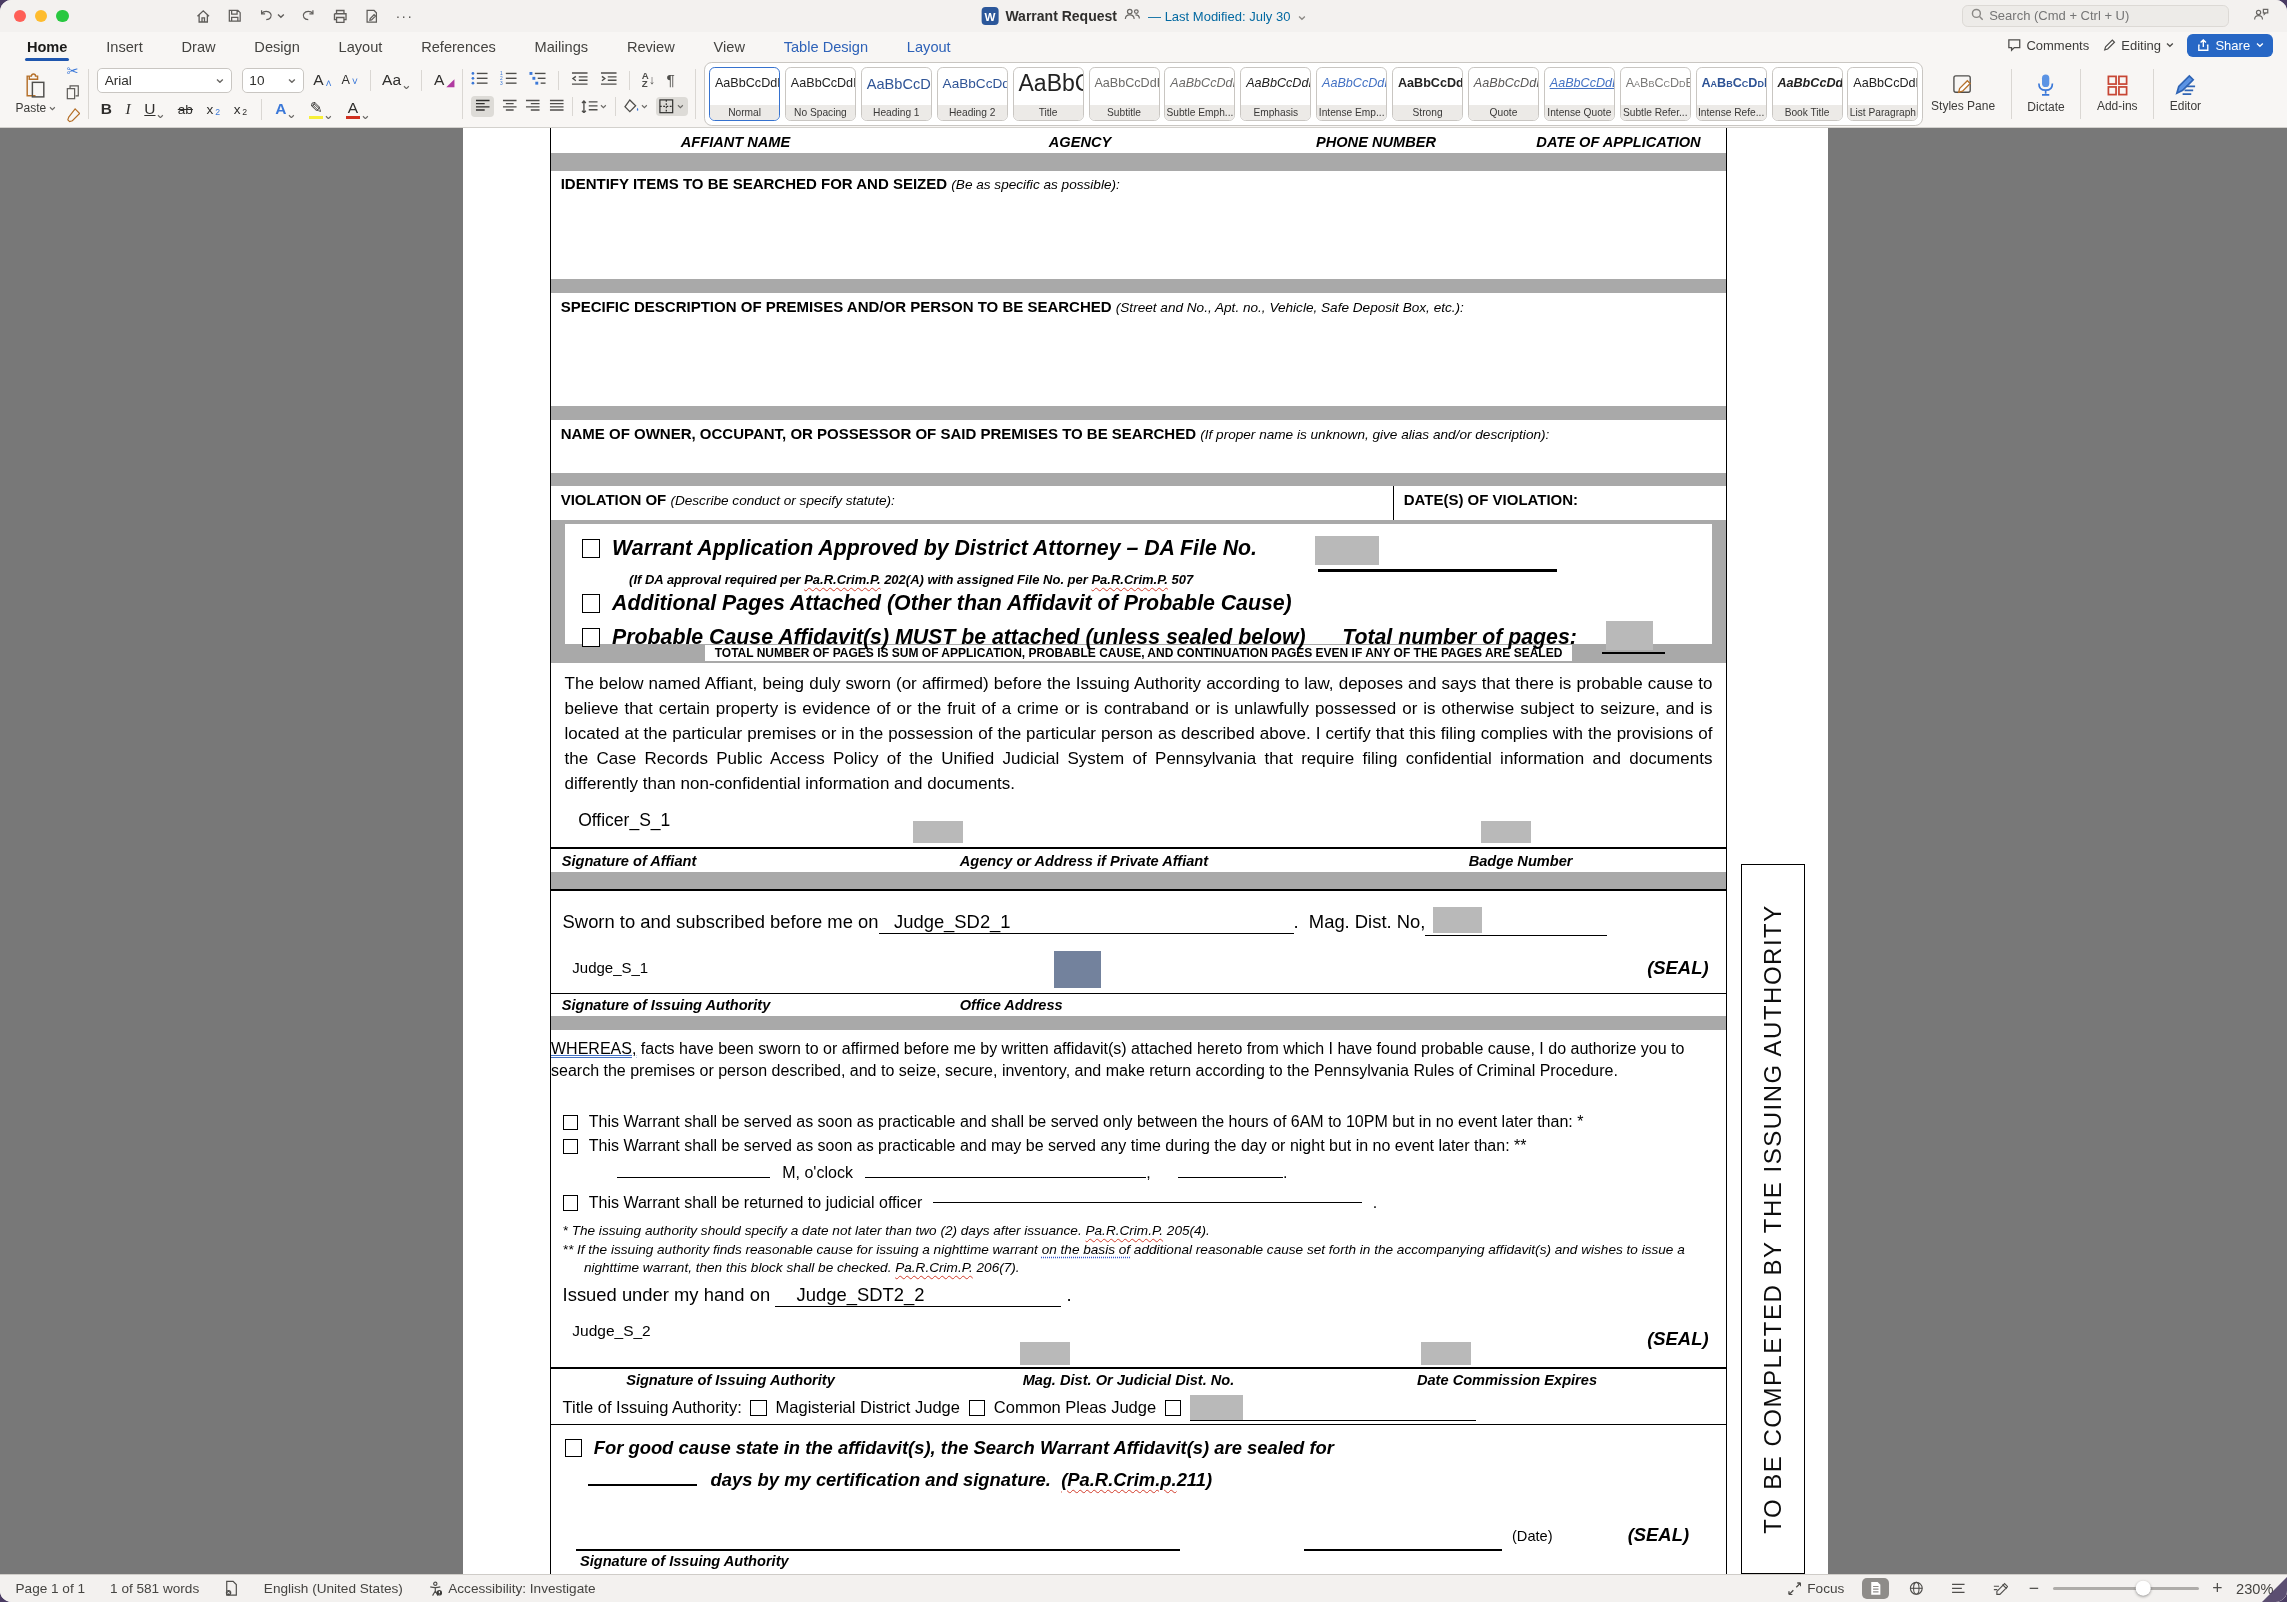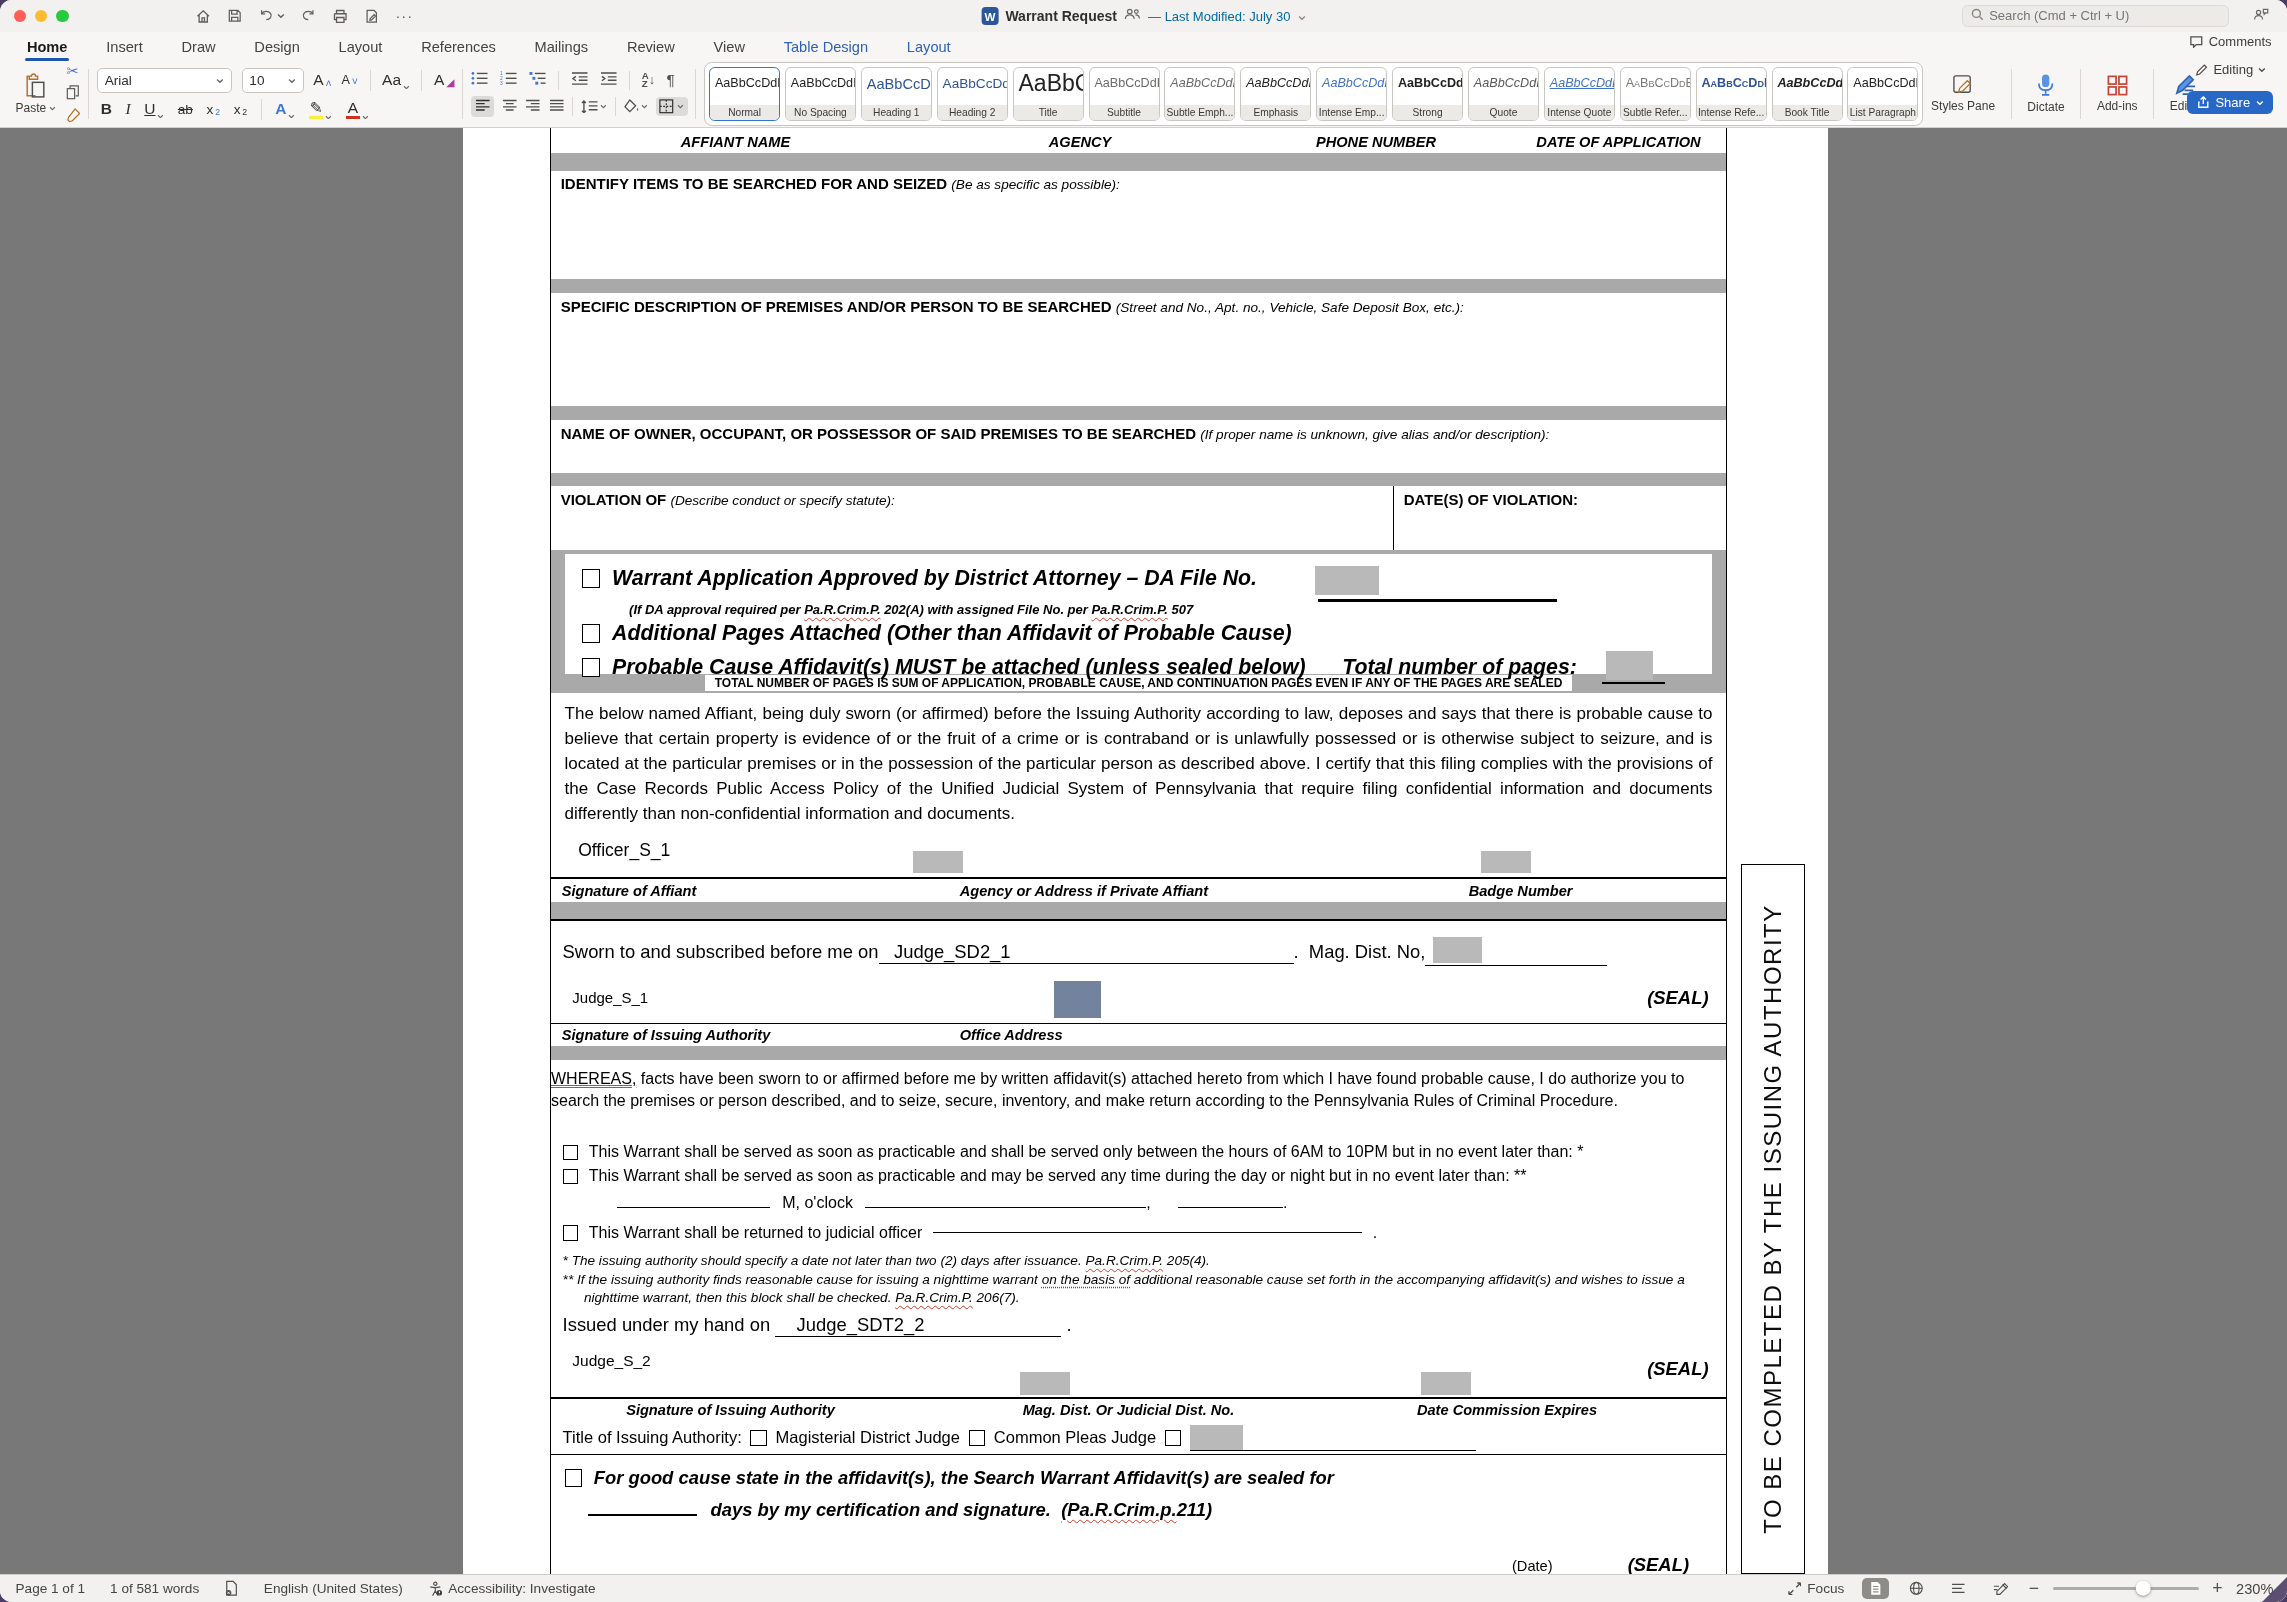--- a/index.html
+++ b/index.html
@@ -20,21 +20,21 @@
   .searchbox { position:absolute; right:58px; top:4.9px; width:267px; height:22px; background:#edebe8; border:1px solid #dcd9d5; border-radius:5.8px; display:flex; align-items:center; gap:5.8px; padding:0 7.8px; color:#8a8885; font-size:13px; }
   .searchbox input { border:none; background:transparent; outline:none; font-size:13px; color:#8a8885; width:223px; font-family:inherit; }
   .feedback { position:absolute; right:17.5px; top:6.8px; color:#6a6865; }
 
   
   .tabsrow { height:29px; background:#f8f6f4; display:flex; align-items:center; padding-left:25px; position:relative; }
   .tab { font-size:14.6px; color:#444340; margin-right:35px; padding:3.9px 1.9px; position:relative; cursor:default; }
   .tab.active { font-weight:bold; color:#1d1c1b; }
   .tab.active::after { content:""; position:absolute; left:0; right:0; bottom:-2.9px; height:2.9px; border-radius:1.9px; background:#1f56ae; }
   .tab.ctx { color:#2e62b8; }
-  .tr-right { position:absolute; right:13.6px; top:1.9px; display:flex; align-items:center; gap:13.6px;flex-direction:column; }
+  .tr-right { position:absolute; right:13.6px; top:1.9px; display:flex; align-items:center; gap:13.6px; }
   .chrome-btn { display:flex; align-items:center; gap:4.9px; font-size:13px; color:#3d3c3a; }
   .share-btn { background:#2767c5; color:#fff; border-radius:5.8px; padding:3.9px 9.7px; display:flex; align-items:center; gap:5.8px; font-size:13px; }
 
   
   .ribbon { height:67px; background:#f8f6f4; border-bottom:1px solid #d3d1cd; display:flex; align-items:center; padding:0 9.7px; }
   .rdiv { width:1px; height:50px; background:#dad7d3; margin:0 7.8px; flex:0 0 auto; }
   .rgroup { display:flex; align-items:center; flex:0 0 auto; }
   .rrows { display:flex; flex-direction:column; gap:5.8px; }
   .rrow { display:flex; align-items:center; gap:9.7px; }
   .paste-btn { display:flex; flex-direction:column; align-items:center; font-size:12px; color:#3c3b39; gap:1.9px; padding:1.9px 5.8px; }
@@ -561,21 +561,21 @@
         <div class="sec" style="height:113px">
           <b>SPECIFIC DESCRIPTION OF PREMISES AND/OR PERSON TO BE SEARCHED</b> <span class="note">(Street and No., Apt. no., Vehicle, Safe Deposit Box, etc.):</span>
         </div>
         <div class="gbar" style="height:13.6px"></div>
 
         <div class="sec" style="height:53px">
           <b>NAME OF OWNER, OCCUPANT, OR POSSESSOR OF SAID PREMISES TO BE SEARCHED</b> <span class="note">(If proper name is unknown, give alias and/or description):</span>
         </div>
         <div class="gbar" style="height:13.6px"></div>
 
-        <div class="violrow" style="height:64px">
+        <div class="violrow" style="height:34px">
           <div class="vl"><b>VIOLATION OF</b> <span class="note">(Describe conduct or specify statute):</span></div>
           <div class="vr">DATE(S) OF VIOLATION:</div>
         </div>
 
         <div class="appr" style="height:143px">
           <div class="inner">
             <div class="aline" style="height:41px;position:relative">
               <span class="cb"></span>
               <span class="atext">Warrant Application Approved by District Attorney – DA File No.</span>
               <span class="dabox gxbox" style="position:absolute"></span>

